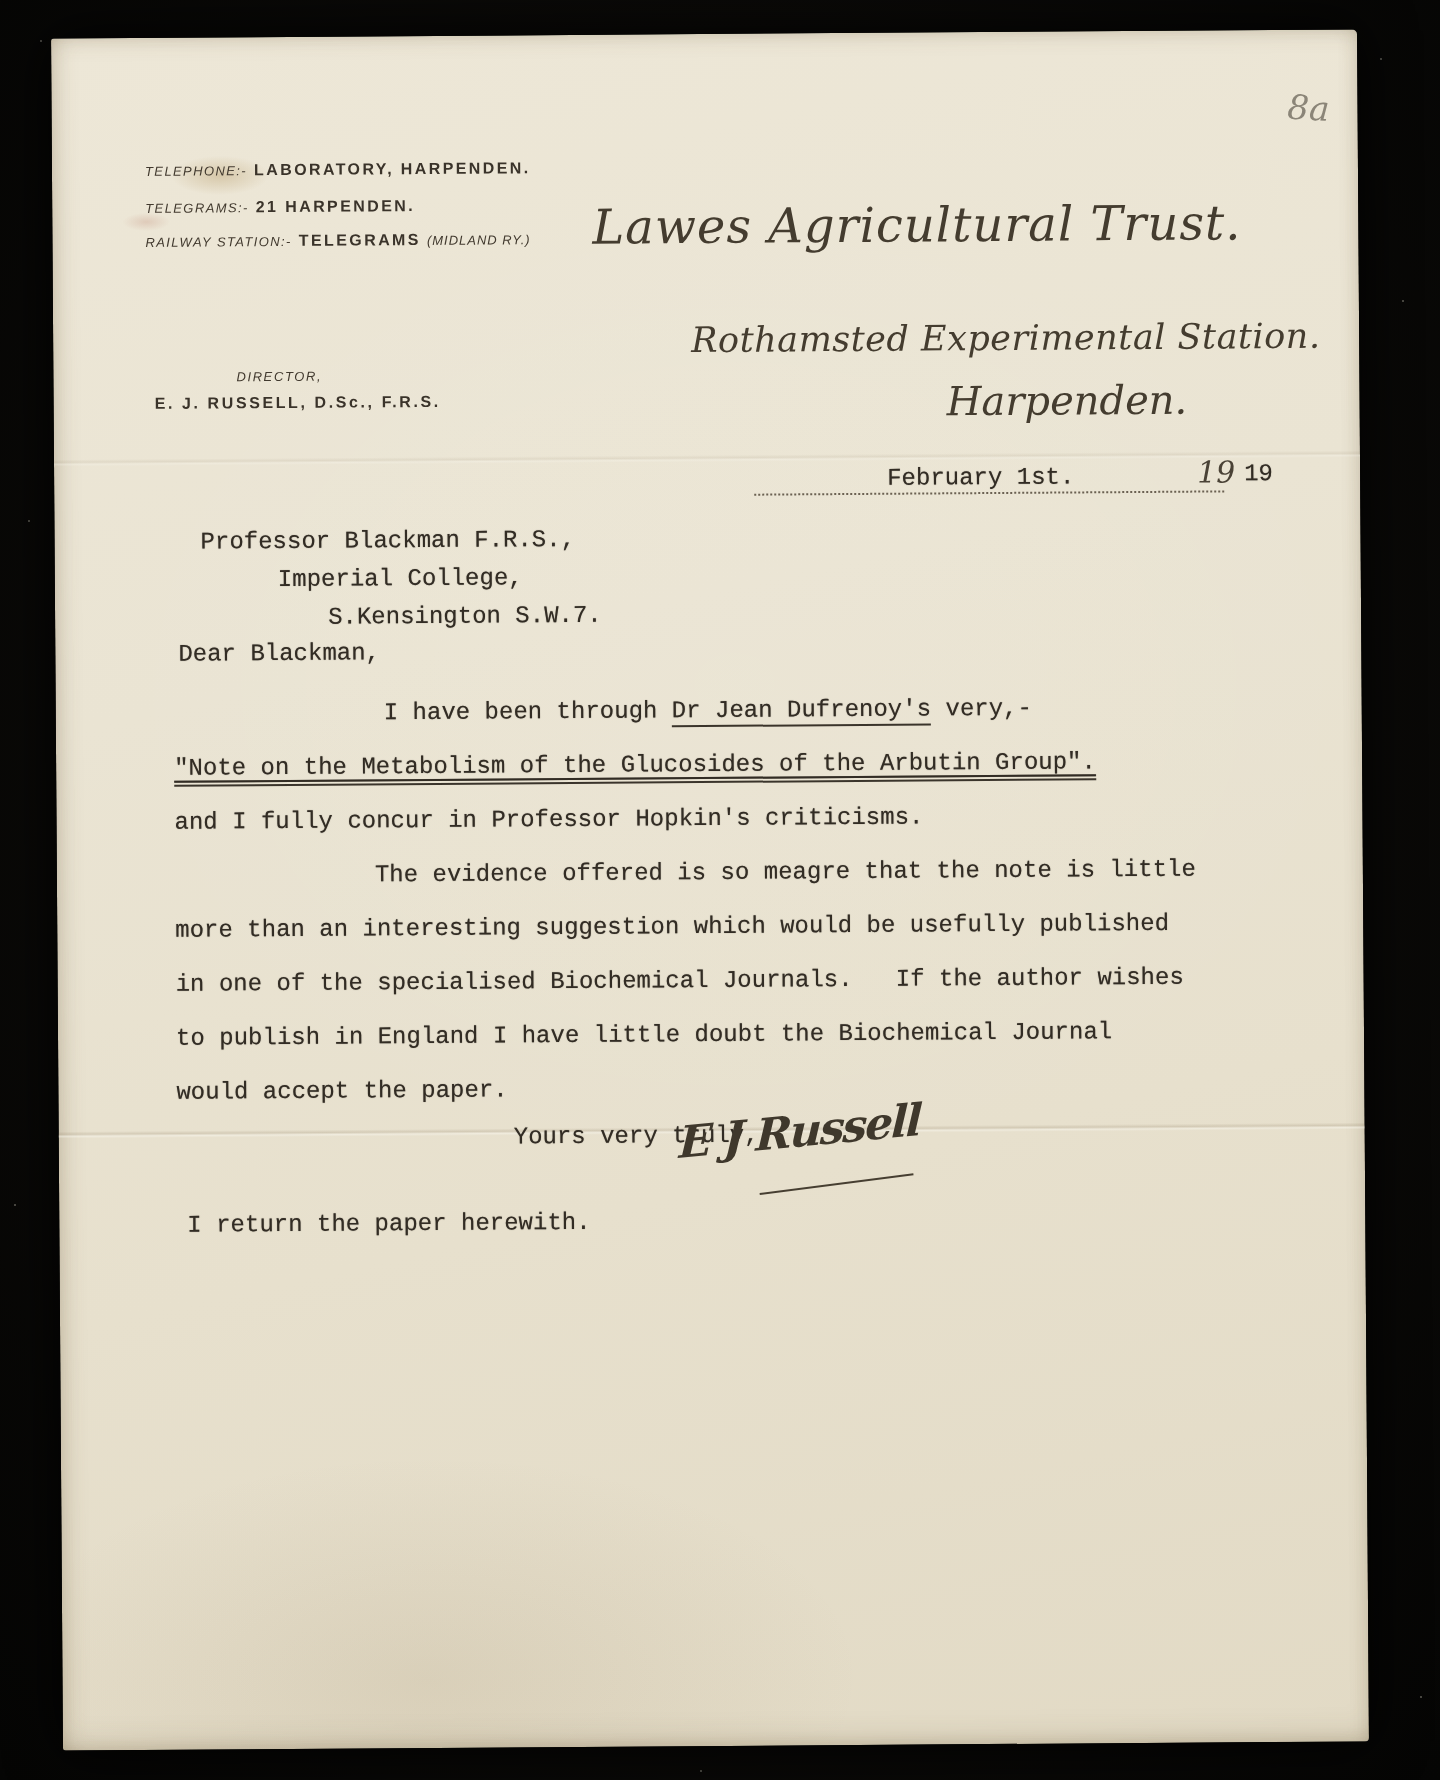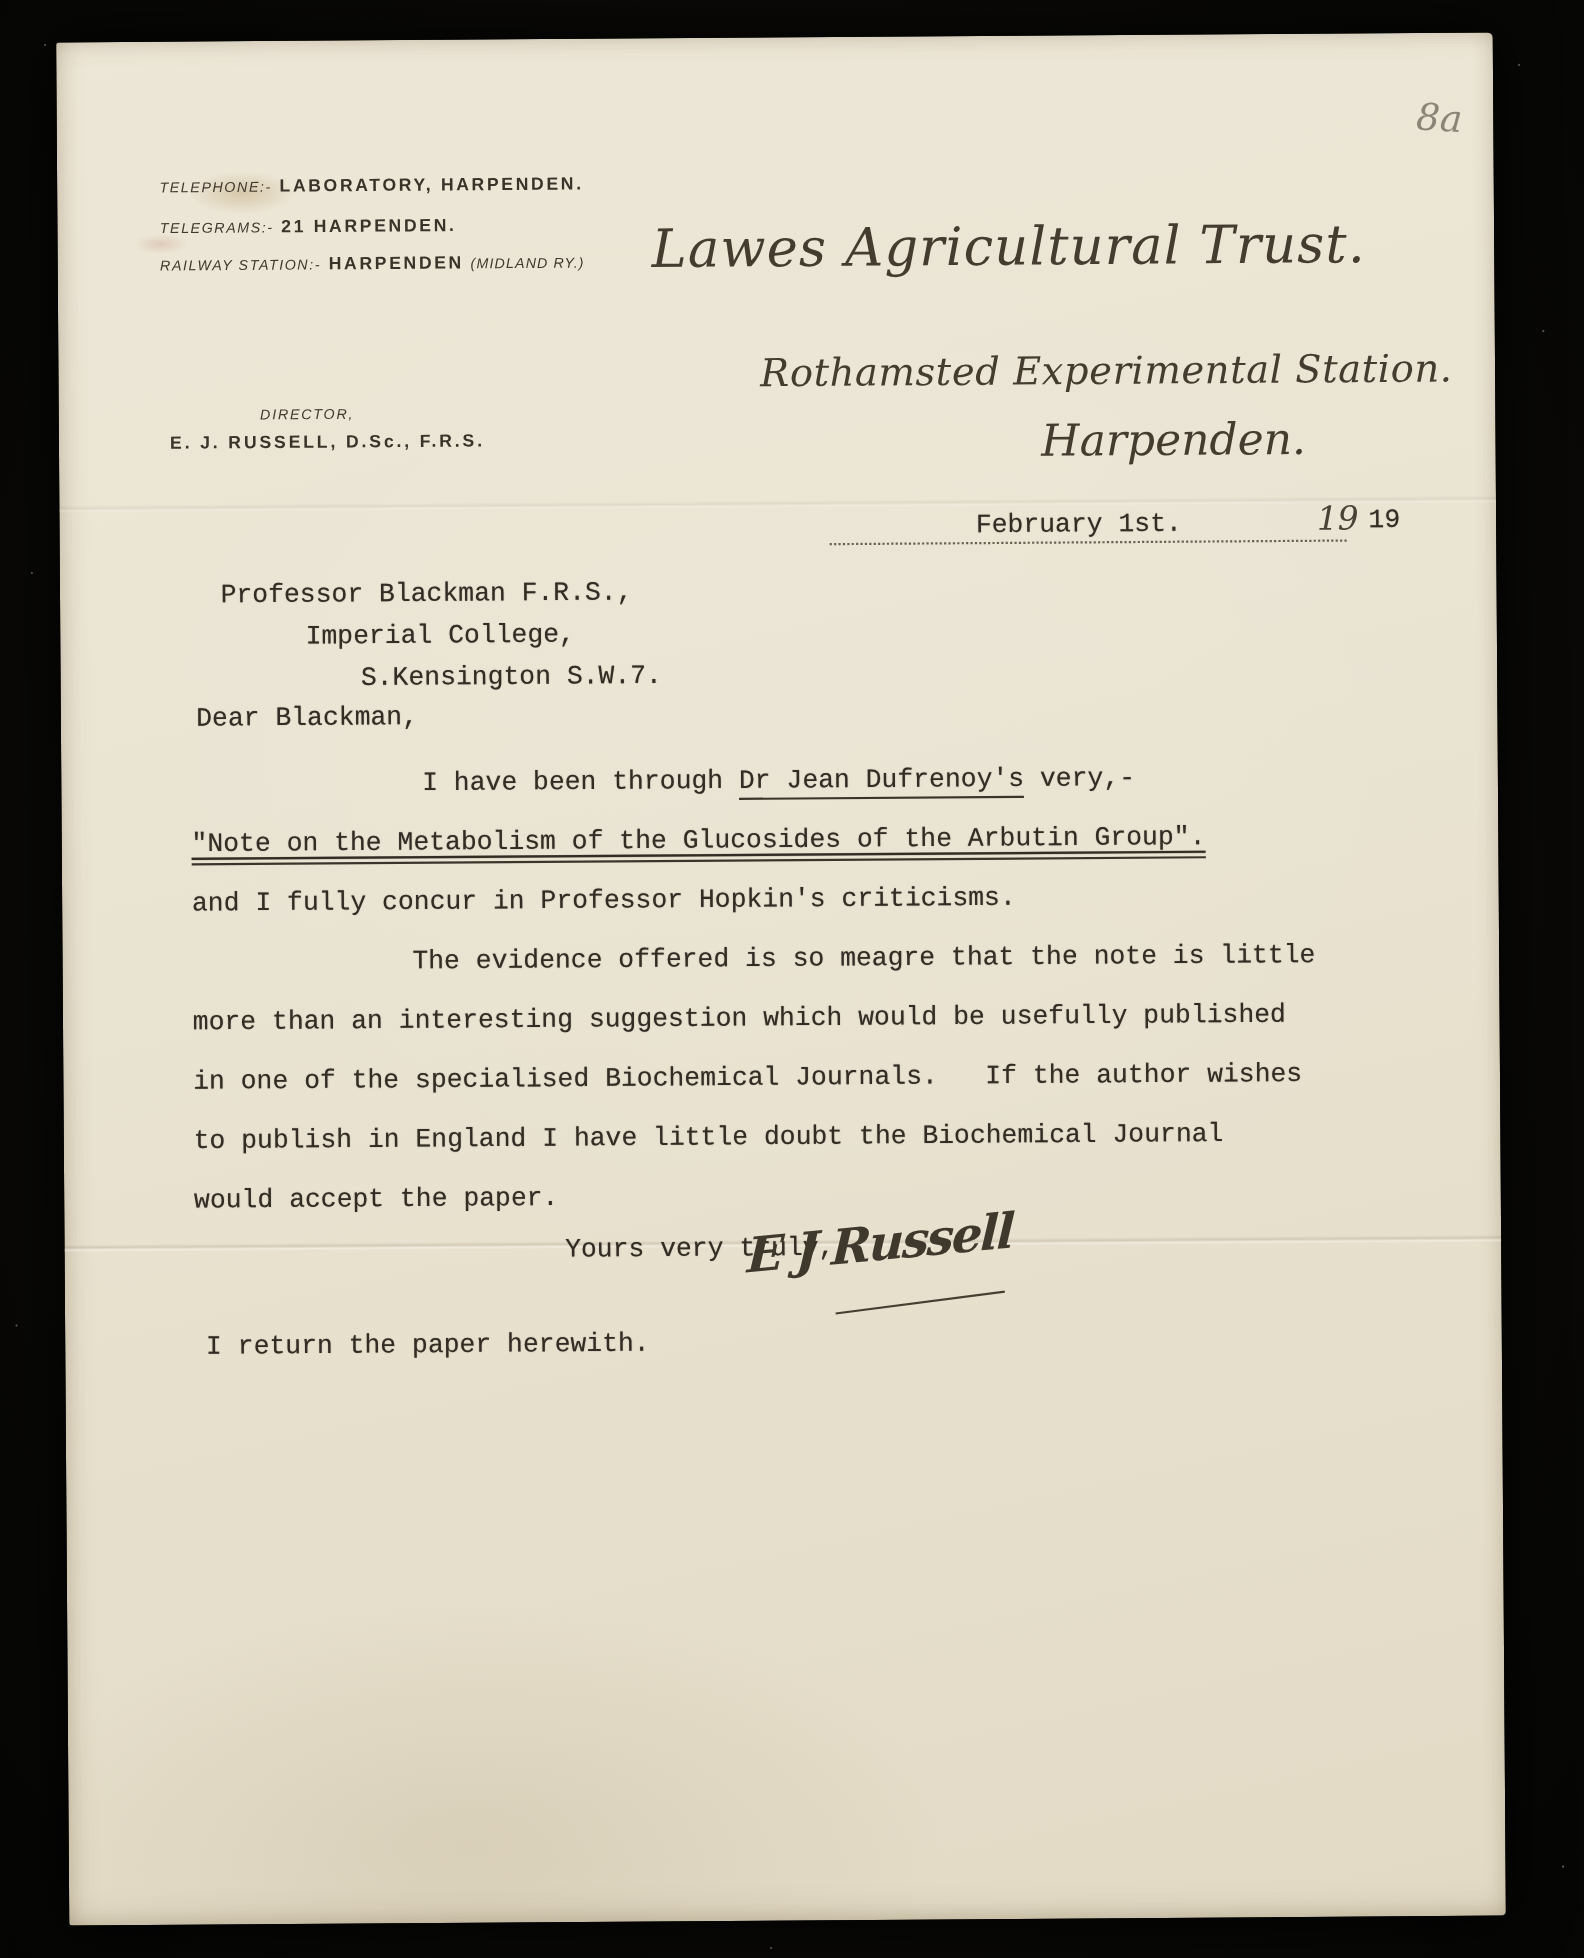--- a/index.html
+++ b/index.html
@@ -97,21 +97,21 @@
 
   <div class="paper">
 
     <div class="crease light" style="top:421px;"></div>
     <div class="crease" style="top:1093px;"></div>
 
     <div class="pencil" style="left:1236px;top:58px;">8a</div>
 
     <div class="contact-line" style="left:93px;top:124px;"><span class="lbl">TELEPHONE:-</span><span class="val">LABORATORY, HARPENDEN.</span></div>
     <div class="contact-line" style="left:93px;top:161px;"><span class="lbl">TELEGRAMS:-</span><span class="val">21 HARPENDEN.</span></div>
-    <div class="contact-line" style="left:93px;top:195px;"><span class="lbl">RAILWAY STATION:-</span><span class="val">HARPENDEN</span><span class="note">(MIDLAND RY.)</span></div>
+    <div class="contact-line" style="left:93px;top:195px;"><span class="lbl">RAILWAY STATION:-</span><span class="val">TELEGRAMS</span><span class="note">(MIDLAND RY.)</span></div>
 
     <div class="script s1" style="left:540px;top:164px;">Lawes Agricultural Trust.</div>
     <div class="script s2" style="left:638px;top:286px;">Rothamsted Experimental Station.</div>
     <div class="script s3" style="left:893px;top:346px;">Harpenden.</div>
 
     <div class="lp-italic" style="left:183px;top:332px;">DIRECTOR,</div>
     <div class="lp-caps" style="left:101px;top:357px;">E. J. RUSSELL, D.Sc., F.R.S.</div>
 
     <div class="tw" style="left:833px;top:430px;">February 1st.</div>
     <div class="date-rule" style="left:700px;top:460px;width:470px;"></div>

